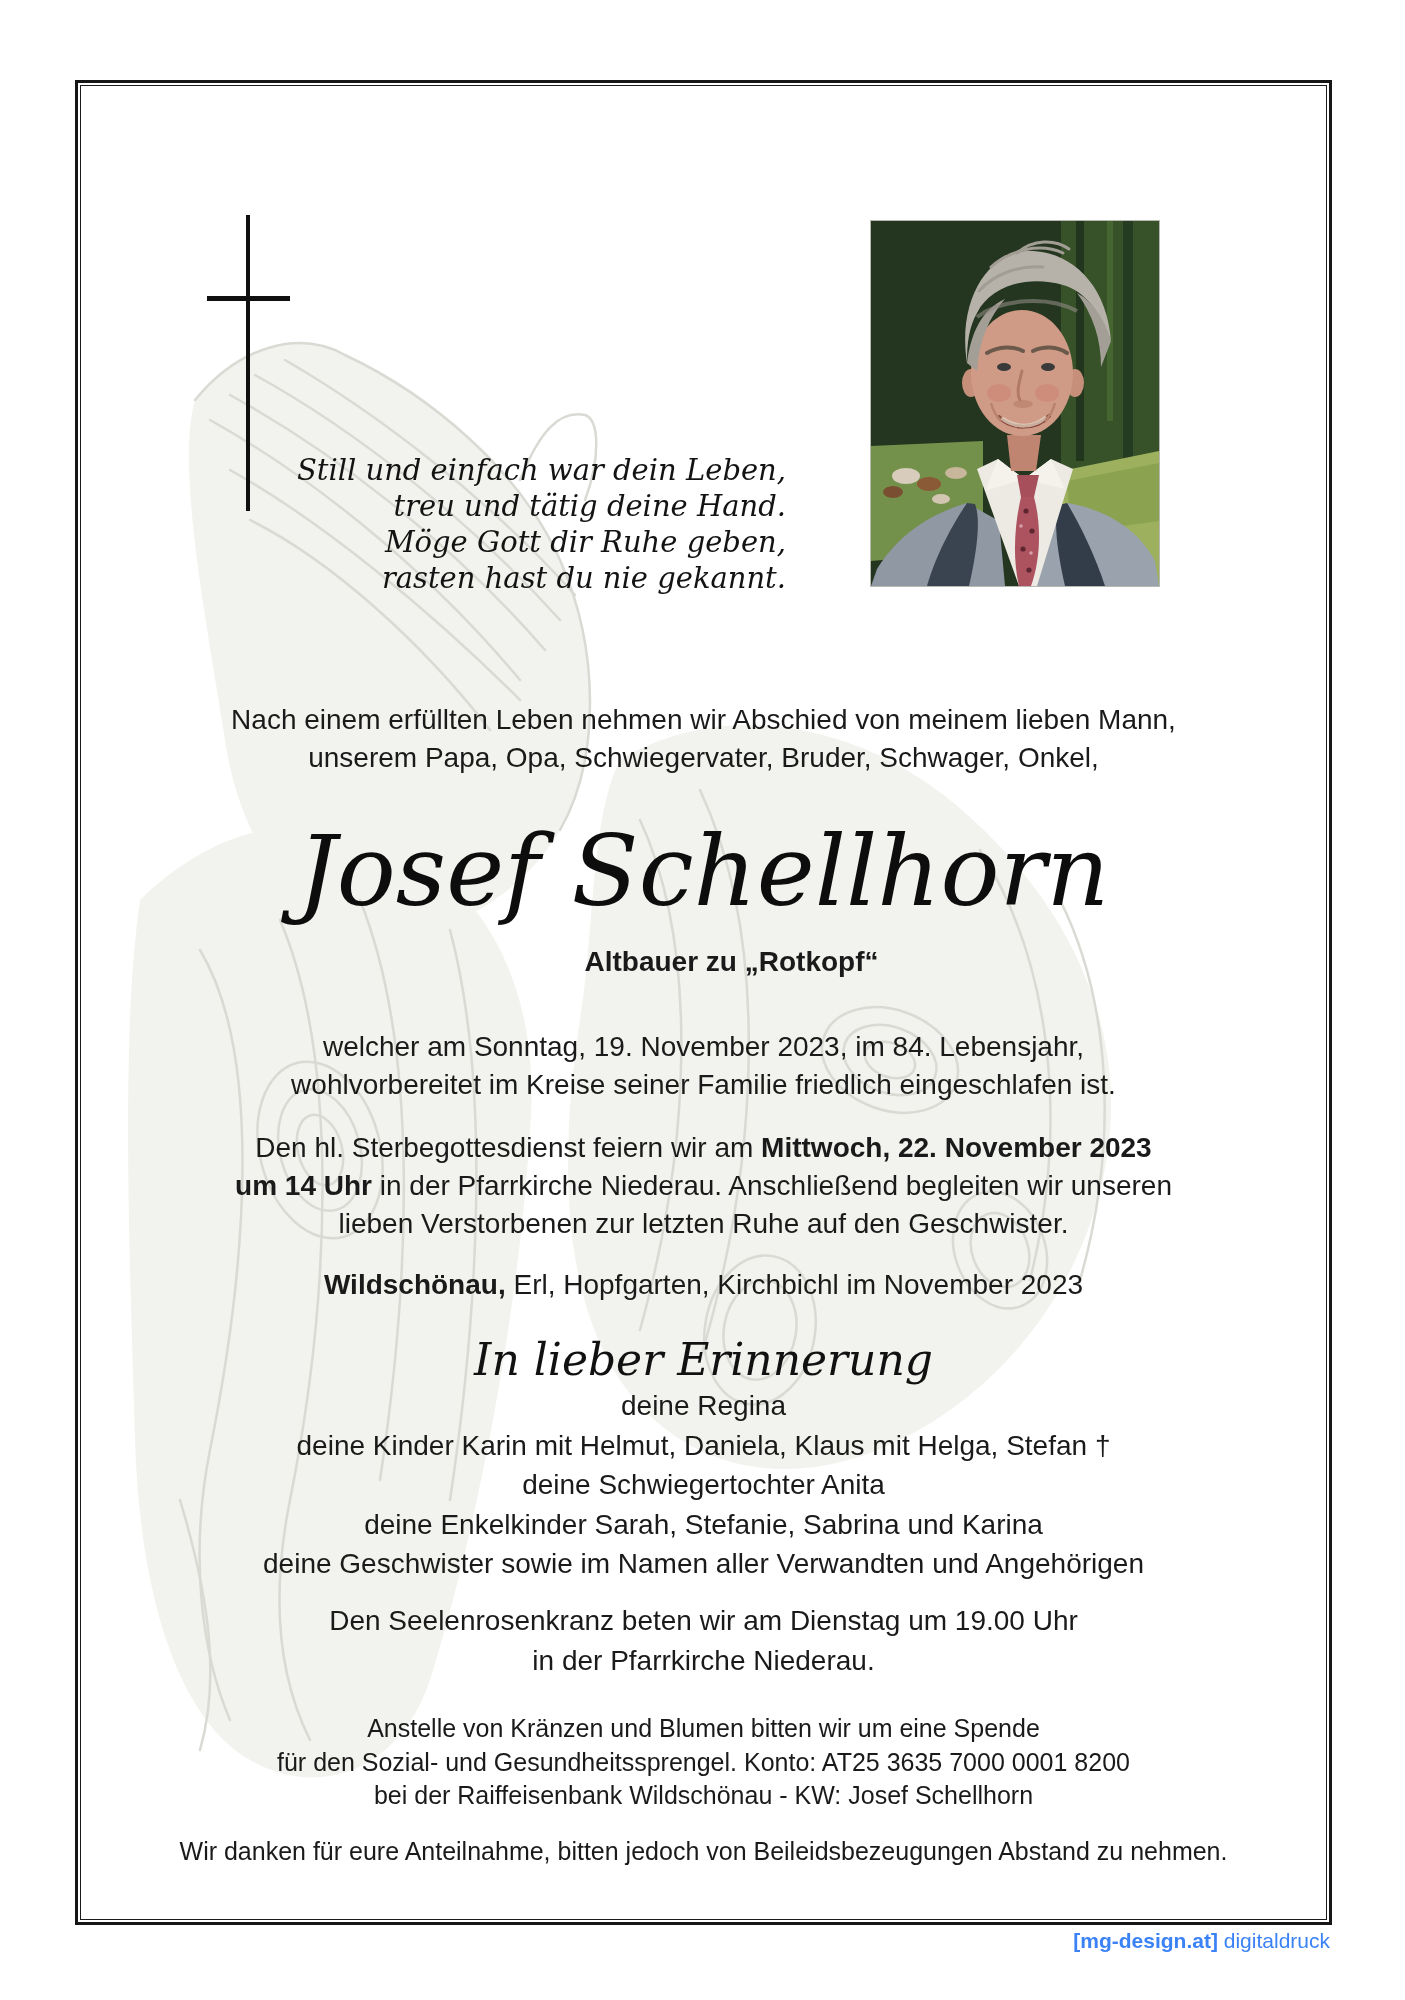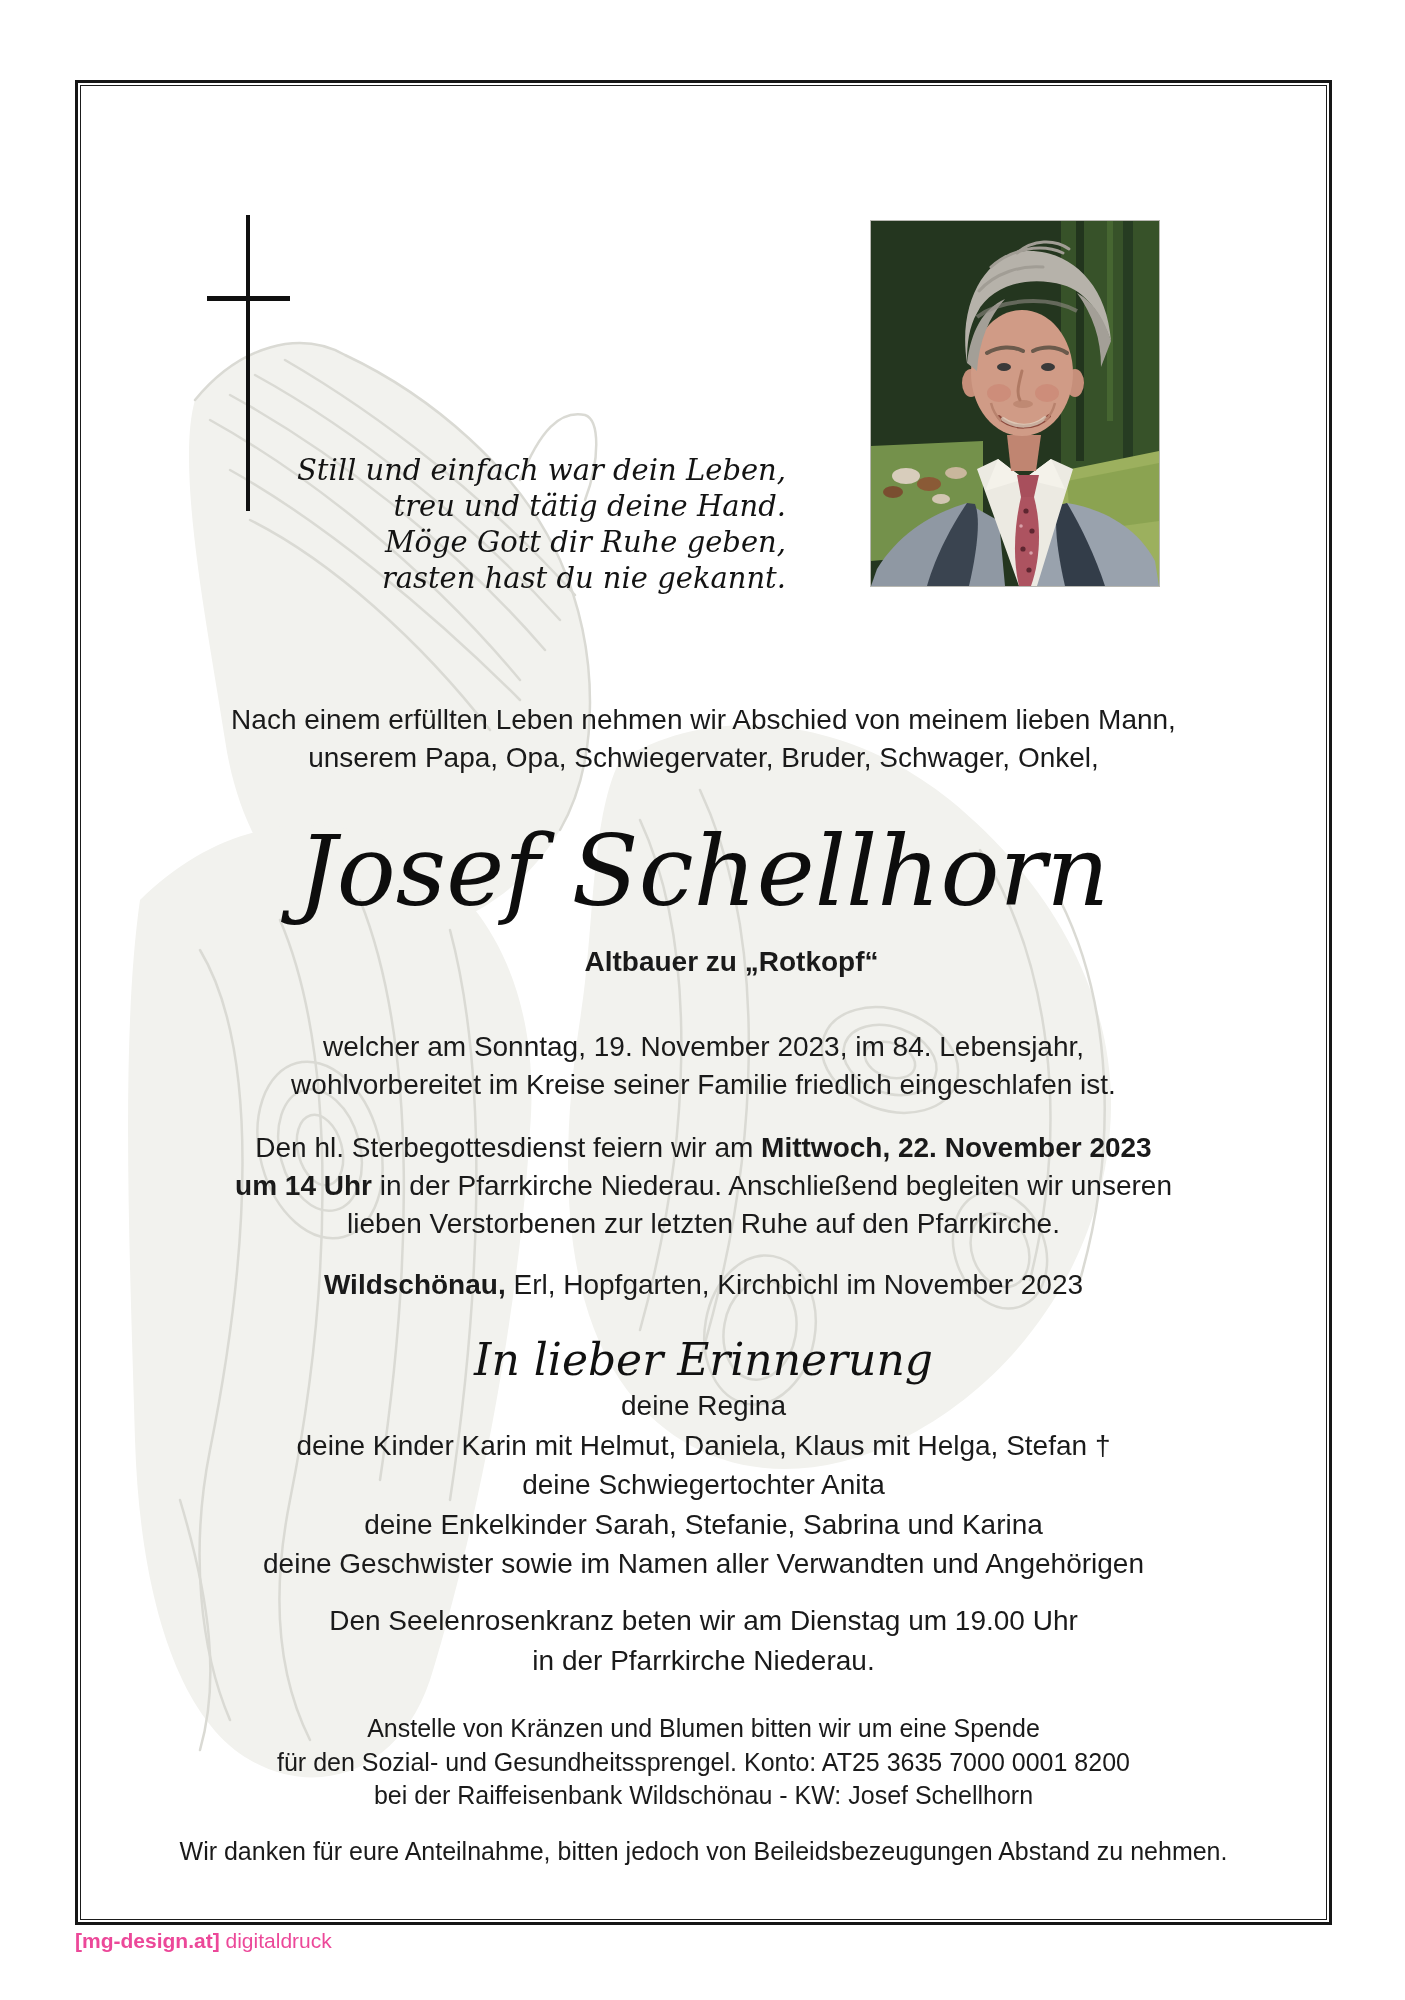--- a/index.html
+++ b/index.html
@@ -34,22 +34,22 @@
   .death{top:1028px;font-size:28px;line-height:38px;}
   .service{top:1129px;font-size:28px;line-height:38px;}
   .place{top:1266px;font-size:28px;line-height:38px;}
   .rem-heading{top:1334px;font-family:"DejaVu Serif","Liberation Serif",serif;font-style:italic;
                font-size:44px;line-height:52px;color:#111;}
   .rem{top:1386px;font-size:28px;line-height:39.5px;}
   .rosary{top:1601px;font-size:28px;line-height:40px;}
   .donation{top:1712px;font-size:25px;line-height:33.5px;}
   .thanks{top:1838px;font-size:25px;line-height:27px;}
   .b{font-weight:bold;}
-  .credit{position:absolute;left:75px;top:1929px;width:1255px;
-          font-size:21px;line-height:24px;color:#ec4899;z-index:2;}
+  .credit{position:absolute;left:75px;top:1929px;width:1255px;text-align:right;
+          font-size:21px;line-height:24px;color:#3b82f6;z-index:2;}
 </style>
 </head>
 <body>
 
 <div class="page">
 
   <svg class="wm" viewBox="0 0 1405 2000" aria-hidden="true">
     <g fill="#f2f2ee" stroke="none">
       <path d="M195,400 C240,345 300,330 345,355 C430,395 520,470 560,560 C600,650 600,760 560,830 C520,900 430,950 360,930 C290,910 240,840 225,740 C210,640 175,470 195,400 Z"></path>
       <path d="M140,900 C220,820 330,800 420,860 C500,910 540,1010 530,1130 C520,1300 480,1520 430,1680 C400,1770 320,1800 250,1760 C180,1720 140,1600 135,1440 C130,1260 120,1040 140,900 Z"></path>
@@ -174,21 +174,21 @@
   <div class="block subtitle">Altbauer zu „Rotkopf“</div>
 
   <div class="block death">
     <div>welcher am Sonntag, 19. November 2023, im 84. Lebensjahr,</div>
     <div>wohlvorbereitet im Kreise seiner Familie friedlich eingeschlafen ist.</div>
   </div>
 
   <div class="block service">
     <div><span>Den hl. Sterbegottesdienst feiern wir am </span><span class="b">Mittwoch, 22. November 2023</span></div>
     <div><span class="b">um 14 Uhr</span><span> in der Pfarrkirche Niederau. Anschließend begleiten wir unseren</span></div>
-    <div>lieben Verstorbenen zur letzten Ruhe auf den Pfarrkirche.</div>
+    <div>lieben Verstorbenen zur letzten Ruhe auf den Geschwister.</div>
   </div>
 
   <div class="block place">
     <span class="b">Wildschönau,</span><span> Erl, Hopfgarten, Kirchbichl im November 2023</span>
   </div>
 
   <div class="block rem-heading">In lieber Erinnerung</div>
   <div class="block rem">
     <div>deine Regina</div>
     <div>deine Kinder Karin mit Helmut, Daniela, Klaus mit Helga, Stefan †</div>

